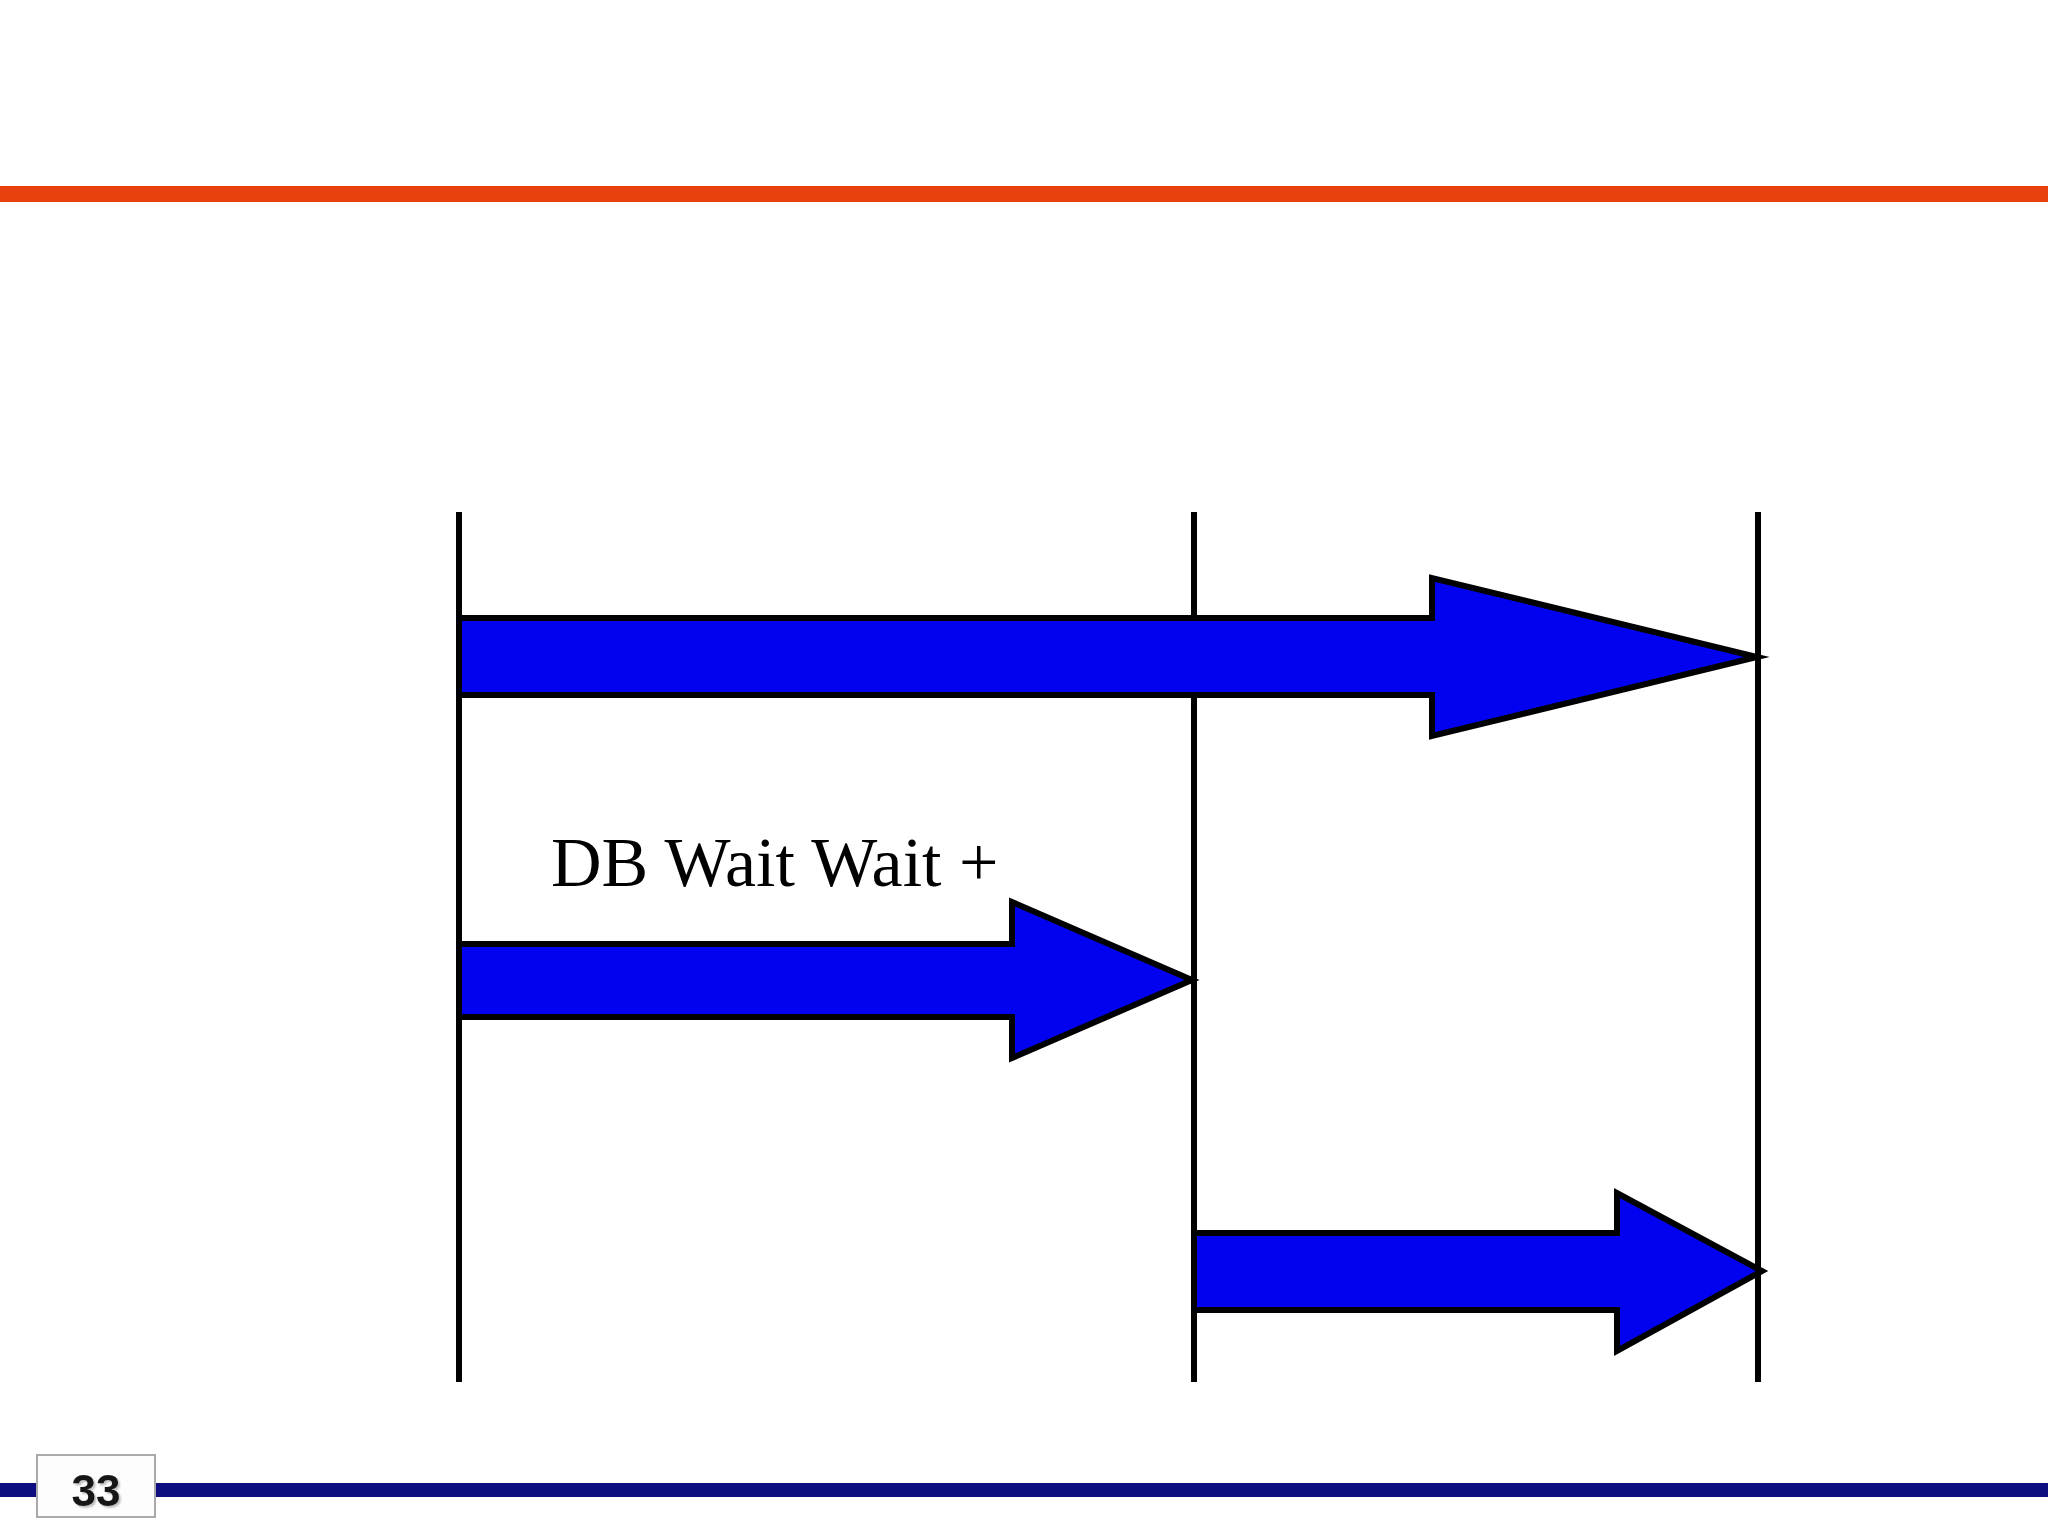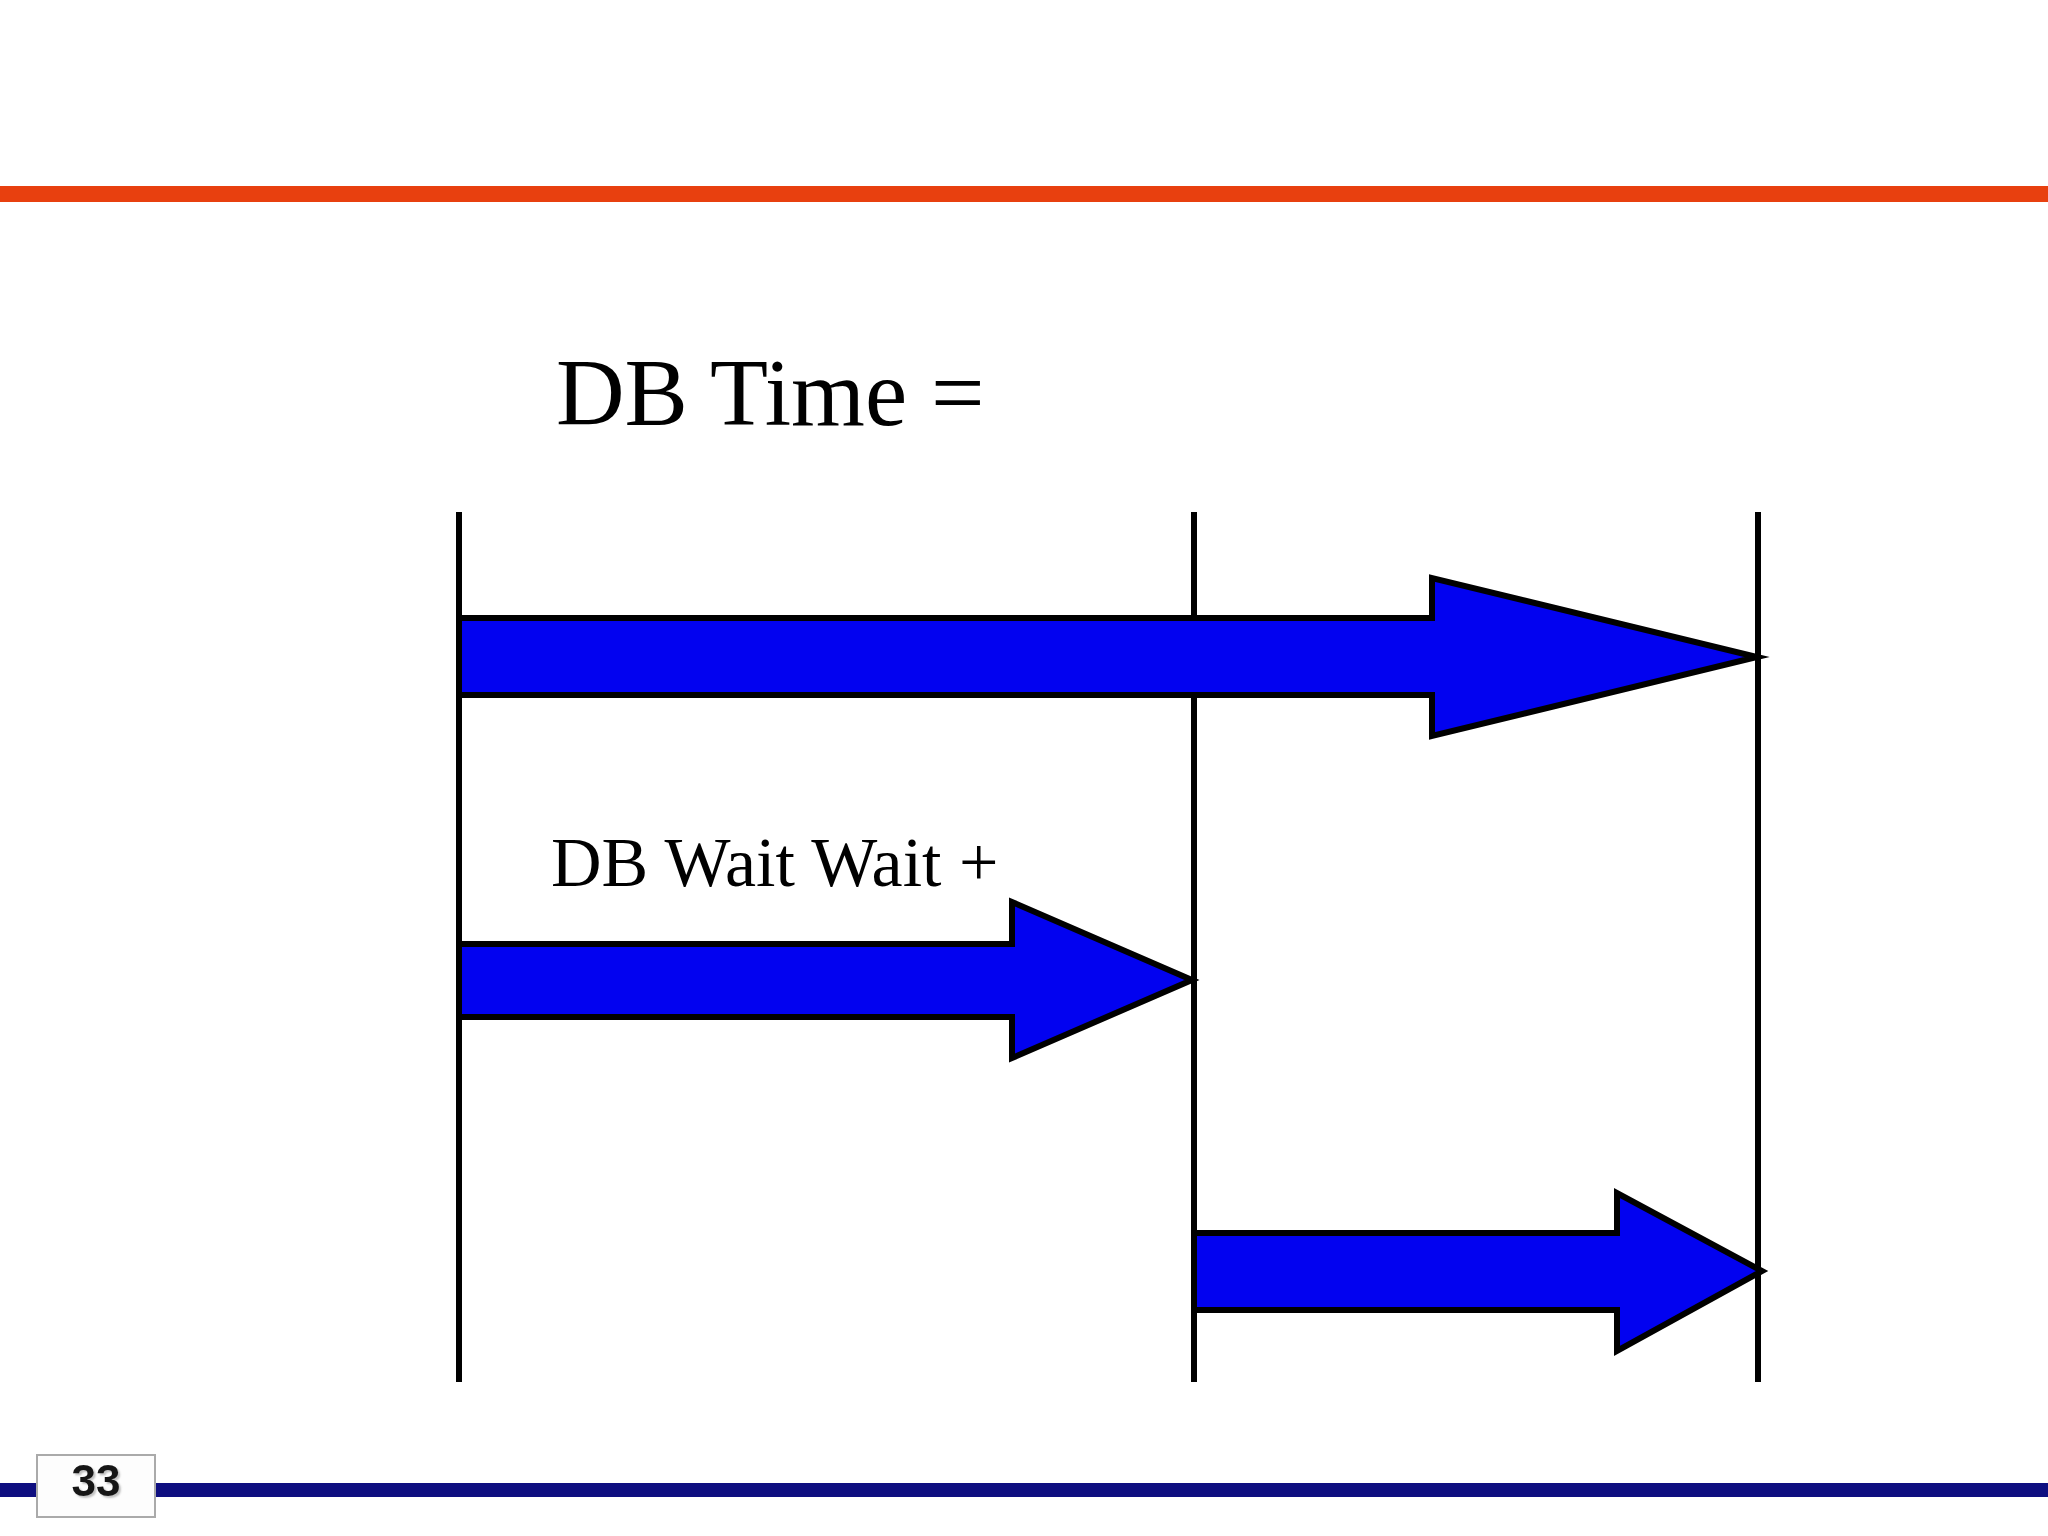--- a/index.html
+++ b/index.html
@@ -82,39 +82,38 @@
     position: absolute;
     left: 36px;
     top: 1454px;
     width: 120px;
     height: 64px;
     background: #fdfdfd;
     border: 2px solid #aaaaaa;
     box-sizing: border-box;
     z-index: 5;
     display: flex;
-    align-items: flex-start;
+    align-items: flex-end;
     justify-content: center;
   }
   .page-number {
     font-family: "Liberation Sans", sans-serif;
     font-weight: bold;
     font-size: 44px;
     color: #161616;
     text-shadow: 2px 2px 2px rgba(120,120,120,0.45);
   }
 </style>
 </head>
 <body>
 
 <div class="slide">
 
   <div class="top-rule"></div>
 
-  <h1 class="slide-title">DB Time =</h1>
 
   <svg class="diagram-svg" viewBox="0 0 2048 1536">
     <line class="timeline-line" x1="459" y1="512" x2="459" y2="1382"></line>
     <line class="timeline-line" x1="1194" y1="512" x2="1194" y2="1382"></line>
     <line class="timeline-line" x1="1758" y1="512" x2="1758" y2="1382"></line>
 
     <polygon class="block-arrow" stroke-miterlimit="12" points="459,695 459,618 1432,618 1432,578 1757,657 1432,736 1432,695"></polygon>
 
     <polygon class="block-arrow" stroke-miterlimit="12" points="459,1017 459,944 1012,944 1012,902 1192,980 1012,1058 1012,1017"></polygon>
 

